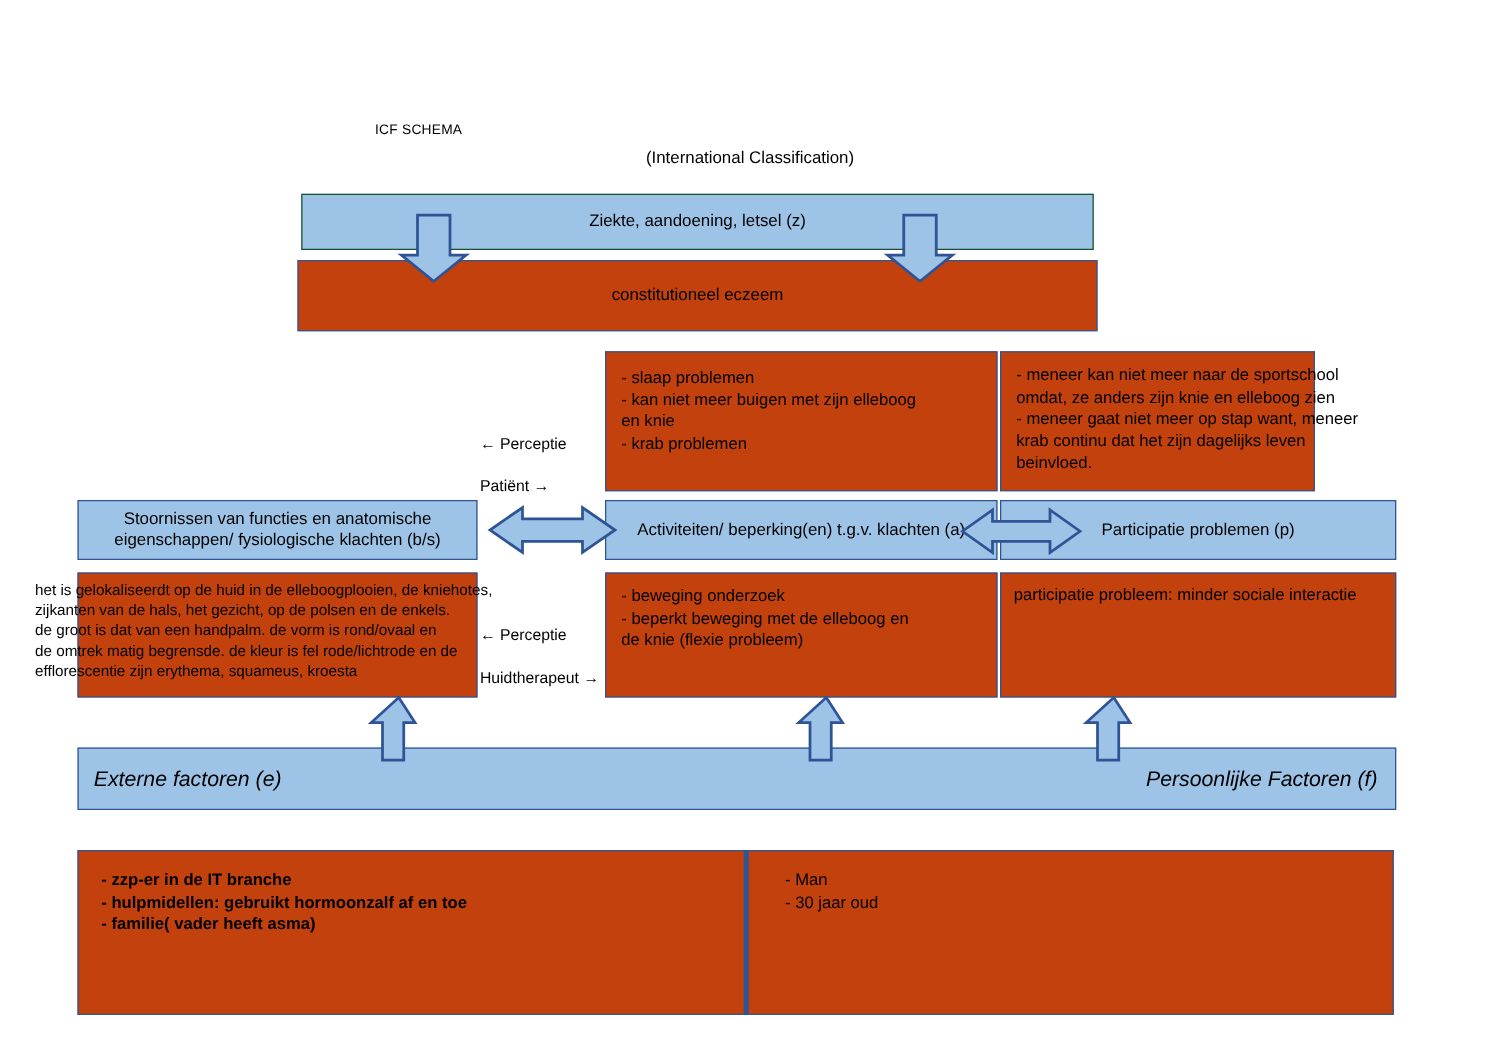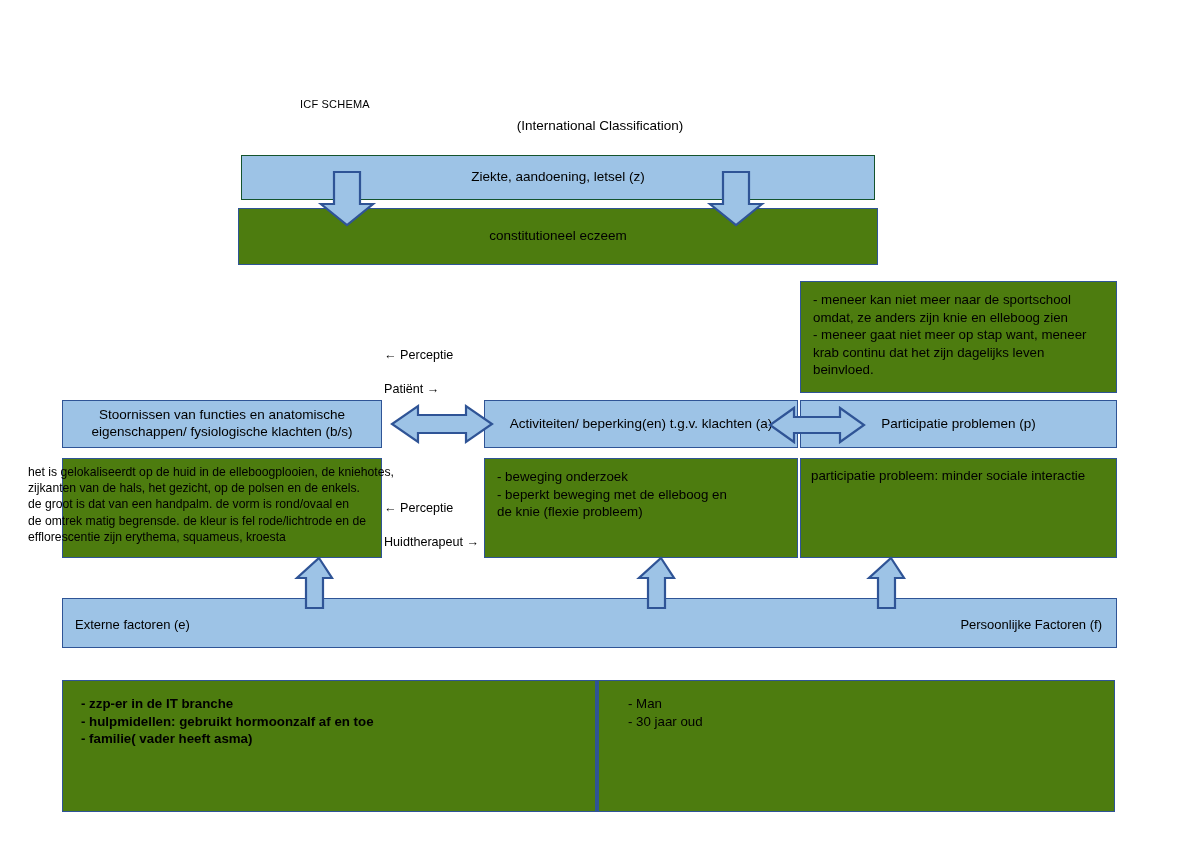--- a/index.html
+++ b/index.html
@@ -41,36 +41,37 @@
     background: #9DC3E6;
     border: 1px solid #14532d;
   }
   .band-bordered {
     background: #9DC3E6;
     border: 1.6px solid #2F5496;
   }
 
   
   .wbox {
-    background: #4d7c0f;
+    background: #c2410c;
     border: 1.6px solid #2F5496;
   }
 
   .centered-text {
     display: flex;
     align-items: center;
     justify-content: center;
     text-align: center;
     font-size: 13.5px;
     line-height: 1.25;
   }
   .band-label {
     display: flex;
     align-items: center;
-    font-size: 13px;
+    font-size: 17px;
+    font-style: italic;
   }
   .txt {
     font-size: 13.3px;
     line-height: 1.32;
     white-space: pre-line;
   }
   .txt-small {
     font-size: 12.2px;
     line-height: 1.33;
     white-space: pre-line;
@@ -105,22 +106,28 @@
   <div class="abs wbox centered-text" style="left:238px; top:208px; width:640px; height:57px;">
     <span>constitutioneel eczeem</span>
   </div>
 
 
   <div class="abs perception" style="left:384px; top:330px; width:104px;">
     <span>← Perceptie</span><br>
     <span>Patiënt →</span>
   </div>
 
-
-  <div class="abs wbox" style="left:800px; top:281px; width:317px; height:112px;">
+  <div class="abs wbox" style="left:484px; top:281px; width:314px; height:112px;">
+    <div class="abs txt" style="left:12px; top:11px; width:300px;">- slaap problemen
+- kan niet meer buigen met zijn elleboog
+en knie
+- krab problemen</div>
+  </div>
+
+  <div class="abs wbox" style="left:800px; top:281px; width:252px; height:112px;">
     <div class="abs txt" style="left:12px; top:9px; width:312px;">- meneer kan niet meer naar de sportschool
 omdat, ze anders zijn knie en elleboog zien
 - meneer gaat niet meer op stap want, meneer
 krab continu dat het zijn dagelijks leven
 beinvloed.</div>
   </div>
 
   <div class="abs band-bordered centered-text" style="left:62px; top:400px; width:320px; height:48px; padding:0 8px;">
     <span>Stoornissen van functies en anatomische eigenschappen/ fysiologische klachten (b/s)</span>
   </div>

